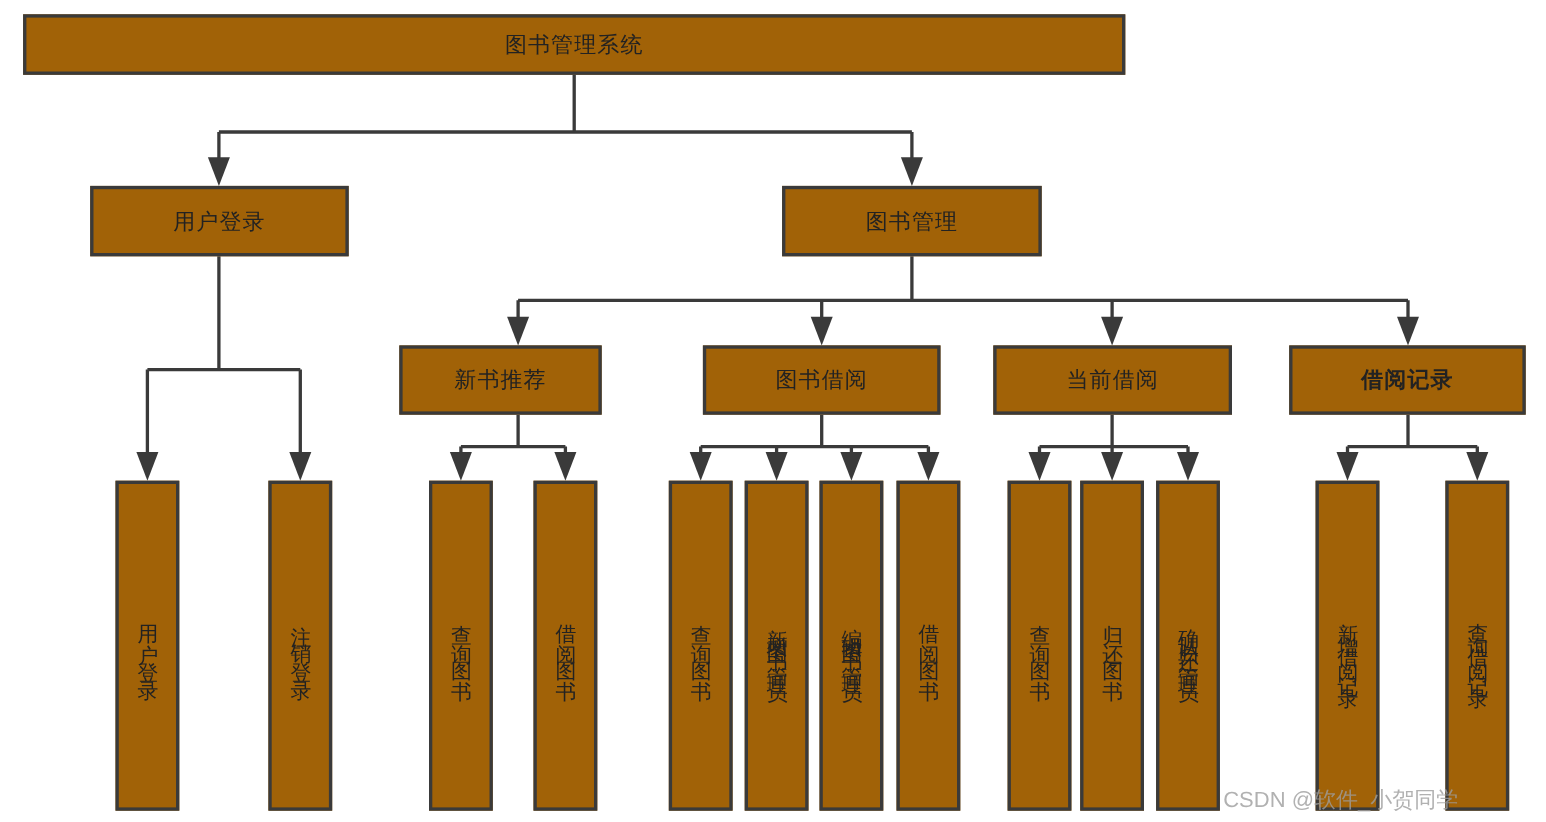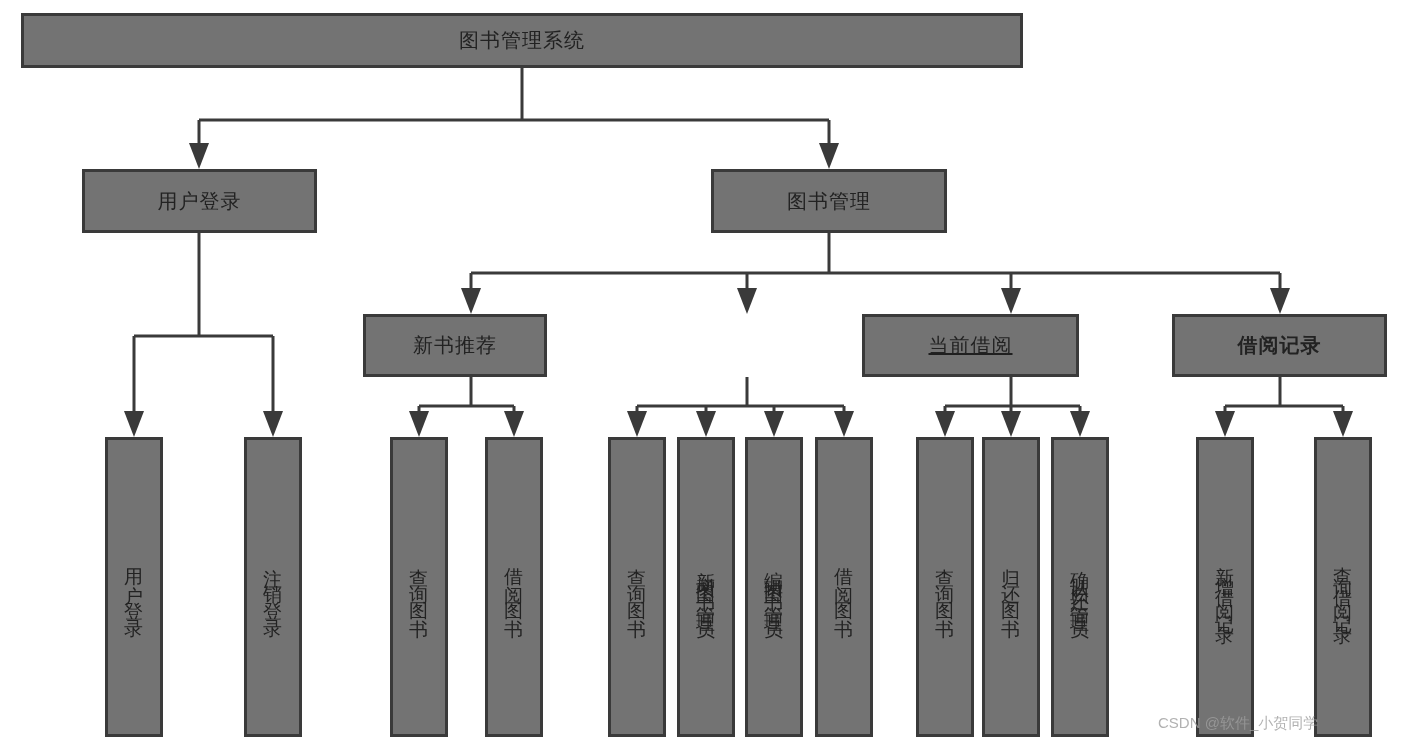--- a/index.html
+++ b/index.html
@@ -4,36 +4,36 @@
 <style>
   html,body{margin:0;padding:0;background:#ffffff;}
   body{
     font-family:"Liberation Sans","DejaVu Sans",sans-serif;
     width:1405px;height:747px;position:relative;overflow:hidden;
     color:#1f1f1f;
   }
   .stage{position:absolute;left:0;top:0;width:1405px;height:747px;}
   svg.wires{position:absolute;left:0;top:0;z-index:0;}
   .node{
-    position:absolute;box-sizing:border-box;background:#737373;
+    position:absolute;box-sizing:border-box;background:#a16207;
     border:3px solid #3a3a3a;z-index:1;
     display:flex;align-items:center;justify-content:center;
   }
   .hnode span{
     font-size:20px;letter-spacing:1px;color:#222222;white-space:nowrap;
   }
   .leaf span{
     writing-mode:vertical-rl;font-size:19px;color:#222222;line-height:1;
   }
   .ls4{letter-spacing:17px;}
   .ls6{letter-spacing:12px;}
   .ls9{letter-spacing:7px;}
   .watermark{
-    position:absolute;left:1158px;top:714px;z-index:5;
-    font-size:15px;color:rgba(158,158,158,0.8);white-space:nowrap;
+    position:absolute;left:1112px;top:714px;z-index:5;
+    font-size:20px;color:rgba(158,158,158,0.8);white-space:nowrap;
   }
 </style>
 </head>
 <body>
 
 <div class="stage">
 
   <svg class="wires" width="1405" height="747" viewBox="0 0 1405 747">
     <g stroke="#3a3a3a" stroke-width="3" fill="none">
 
@@ -81,21 +81,24 @@
   <div class="node hnode" style="left:82px;top:169px;width:235px;height:64px;">
     <span>用户登录</span>
   </div>
   <div class="node hnode" style="left:711px;top:169px;width:236px;height:64px;">
     <span>图书管理</span>
   </div>
 
   <div class="node hnode" style="left:363px;top:314px;width:184px;height:63px;">
     <span>新书推荐</span>
   </div>
-  <div class="node hnode" style="left:862px;top:314px;width:217px;height:63px;text-decoration:underline;">
+  <div class="node hnode" style="left:639px;top:314px;width:216px;height:63px;">
+    <span>图书借阅</span>
+  </div>
+  <div class="node hnode" style="left:903px;top:314px;width:217px;height:63px;">
     <span>当前借阅</span>
   </div>
   <div class="node hnode" style="left:1172px;top:314px;width:215px;height:63px;font-weight:bold;">
     <span>借阅记录</span>
   </div>
 
   <div class="node leaf" style="left:105px;top:437px;width:58px;height:300px;">
     <span class="ls4">用户登录</span>
   </div>
   <div class="node leaf" style="left:244px;top:437px;width:58px;height:300px;">

